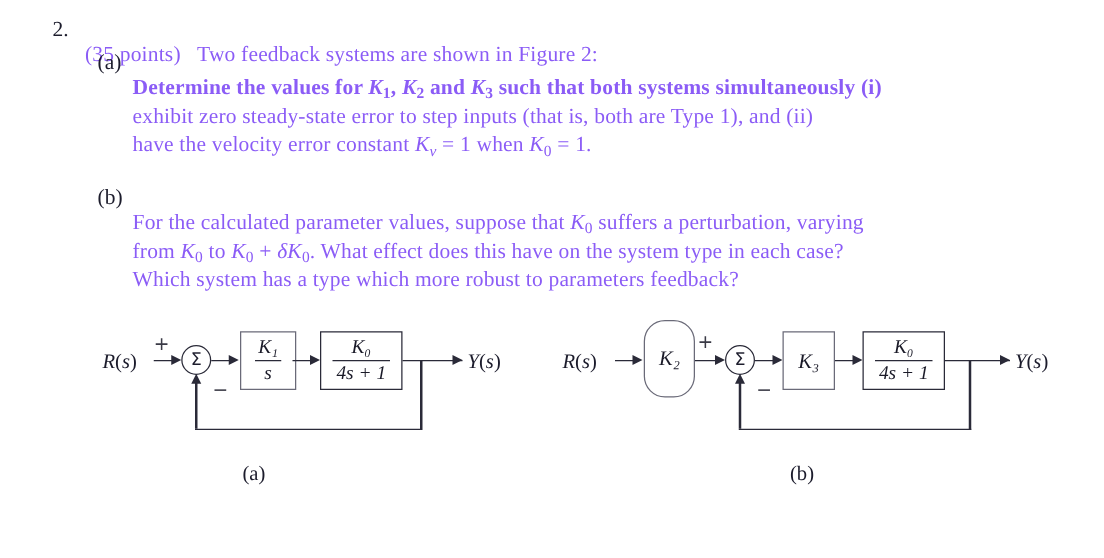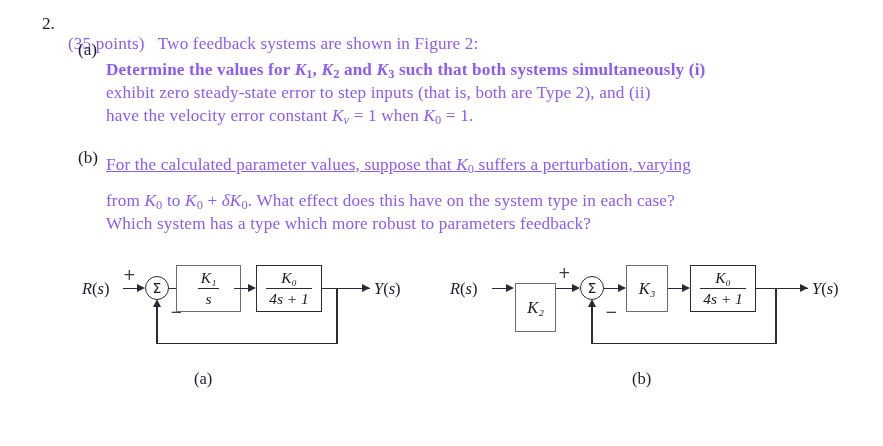--- a/index.html
+++ b/index.html
@@ -155,29 +155,29 @@
     <span>&nbsp;</span>
     <span>Two feedback systems are shown in Figure 2:</span>
   </div>
 
   <div class="num-label" style="left:78px; top:40px;">(a)</div>
 
   <div class="prob-line" style="left:106px; top:40px;font-weight:bold;">
     Determine the values for <span class="mi">K<span class="subn">1</span></span>, <span class="mi">K<span class="subn">2</span></span> and <span class="mi">K<span class="subn">3</span></span> such that both systems simultaneously (i)
   </div>
   <div class="prob-line" style="left:106px; top:63px;">
-    exhibit zero steady-state error to step inputs (that is, both are Type 2), and (ii)
+    exhibit zero steady-state error to step inputs (that is, both are Type 1), and (ii)
   </div>
   <div class="prob-line" style="left:106px; top:86px;">
     have the velocity error constant <span class="mi">K<span class="sub">v</span></span> <span class="op">= 1</span> when <span class="mi">K<span class="subn">0</span></span> <span class="op">= 1.</span>
   </div>
 
   <div class="num-label" style="left:78px; top:148px;">(b)</div>
 
-  <div class="prob-line" style="left:106px; top:135px;text-decoration:underline;">
+  <div class="prob-line" style="left:106px; top:148px;">
     For the calculated parameter values, suppose that <span class="mi">K<span class="subn">0</span></span> suffers a perturbation, varying
   </div>
   <div class="prob-line" style="left:106px; top:171px;">
     from <span class="mi">K<span class="subn">0</span></span> to <span class="mi">K<span class="subn">0</span></span> <span class="op">+</span> <span class="mi">δK<span class="subn">0</span></span><span class="op">.</span> What effect does this have on the system type in each case?
   </div>
   <div class="prob-line" style="left:106px; top:194px;">
     Which system has a type which more robust to parameters feedback?
   </div>
 </div>
 
@@ -194,21 +194,21 @@
 
   <div class="sumjunc" style="left:145px; top:276px; width:24px; height:24px;">
     <span>Σ</span>
   </div>
 
   <div class="sign" style="left:170px; top:305px;">−</div>
 
   <div class="wire h" style="left:169px; top:287.5px; width:16px;"></div>
   <div class="arrow-r" style="left:183px; top:284px;"></div>
 
-  <div class="tfbox gray" style="left:176px; top:265px; width:65px; height:47px;">
+  <div class="tfbox gray" style="left:192px; top:265px; width:45px; height:47px;">
     <span class="frac">
       <span class="numer"><span class="mi">K₁</span></span>
       <span class="bar"></span>
       <span class="denom"><span class="mi">s</span></span>
     </span>
   </div>
 
   <div class="wire h" style="left:234px; top:287.5px; width:18px;"></div>
   <div class="arrow-r" style="left:248px; top:284px;"></div>
 
@@ -237,21 +237,21 @@
 
 <div class="diagram">
 
   <div class="sig-label" style="left:450px; top:279px;">
     <span class="mi">R</span><span class="op">(</span><span class="mi">s</span><span class="op">)</span>
   </div>
 
   <div class="wire h" style="left:492px; top:287.5px; width:16px;"></div>
   <div class="arrow-r" style="left:506px; top:284px;"></div>
 
-  <div class="tfbox gray" style="left:515px; top:283px; width:41px; height:49px;">
+  <div class="tfbox gray" style="left:515px; top:256px; width:41px; height:62px;border-radius:17px;">
     <span class="plain-gain mi">K₂</span>
   </div>
 
   <div class="wire h" style="left:556px; top:287.5px; width:20px;"></div>
   <div class="arrow-r" style="left:572px; top:284px;"></div>
 
   <div class="sign" style="left:558px; top:266px;">+</div>
 
   <div class="sumjunc" style="left:580px; top:276px; width:24px; height:24px;">
     <span>Σ</span>

